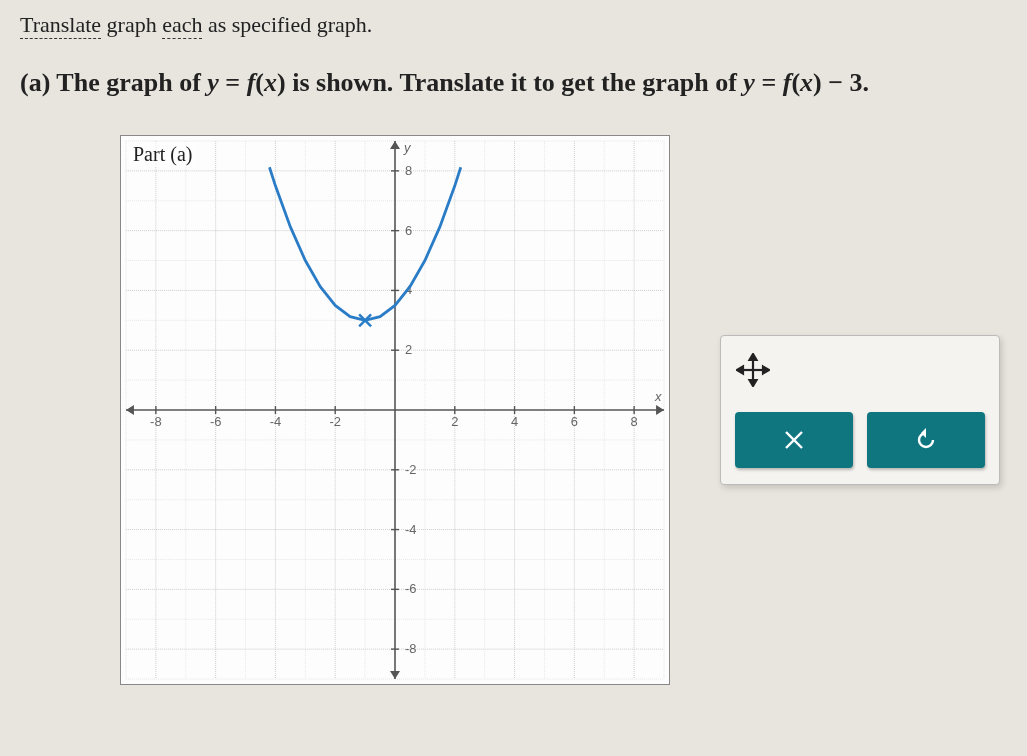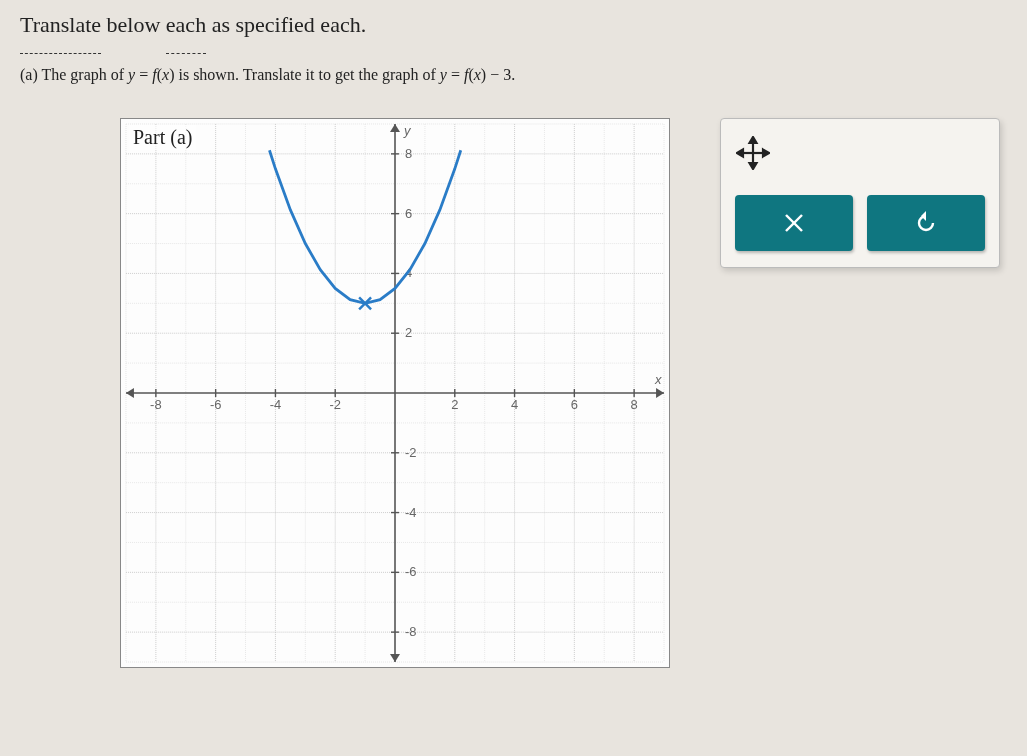--- a/index.html
+++ b/index.html
@@ -11,32 +11,33 @@
     height: 756px;
     color: #222;
   }
   .instruction {
     font-size: 22px;
     margin-bottom: 20px;
     line-height: 1.4;
   }
   .underline-dash {
     border-bottom: 1.5px dashed #333;
-    padding-bottom: 16px;
+    padding-bottom: 1px;
   }
   .questions {
-    font-size: 16px;
+    font-size: 26px;
     line-height: 1.7;
     margin-bottom: 30px;
+    font-weight: bold;
   }
   .italic { font-style: italic; }
   .main-row {
     display: flex;
     gap: 50px;
-    align-items: flex-start;
+    align-items: center;
     padding-left: 100px;
   }
   .chart-wrap {
     position: relative;
     background: #fdfdfd;
     border: 1px solid #888;
     width: 550px;
     height: 550px;
   }
   .part-label {
@@ -87,21 +88,21 @@
   .grid-line { stroke: #d8d8d8; stroke-width: 0.6; stroke-dasharray: 1 1; }
   .grid-major { stroke: #c2c2c2; stroke-width: 0.8; stroke-dasharray: 1 1;}
   .axis { stroke: #555; stroke-width: 1.6; }
   .tick-label { fill: #666; font-size: 13px; font-family: Arial, sans-serif; }
   .curve { stroke: #2a7cc7; stroke-width: 2.8; fill: none; }
 </style>
 </head>
 <body>
 
 <div class="instruction">
-  <span class="underline-dash">Translate</span><span> below </span><span class="underline-dash">each</span><span> as specified each.</span>
+  <span class="underline-dash">Translate</span><span> graph </span><span class="underline-dash">each</span><span> as specified graph.</span>
 </div>
 
 <div class="questions">
   <div>
     (a) The graph of <span class="italic">y</span> = <span class="italic">f</span>(<span class="italic">x</span>) is shown. Translate it to get the graph of <span class="italic">y</span> = <span class="italic">f</span>(<span class="italic">x</span>) − 3.
   </div>
 </div>
 
 <div class="main-row">
   <div class="chart-wrap">

